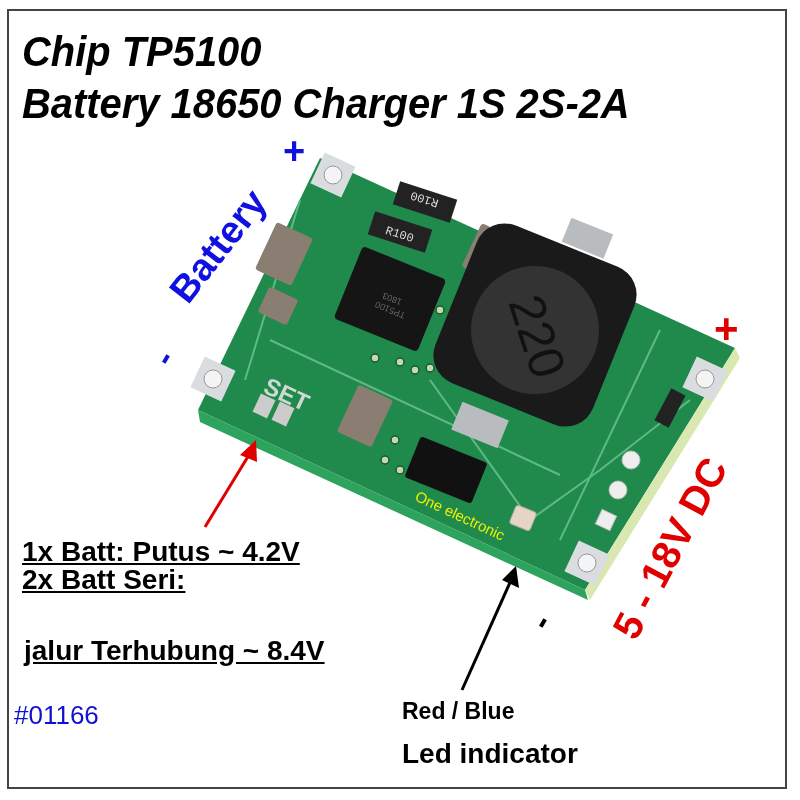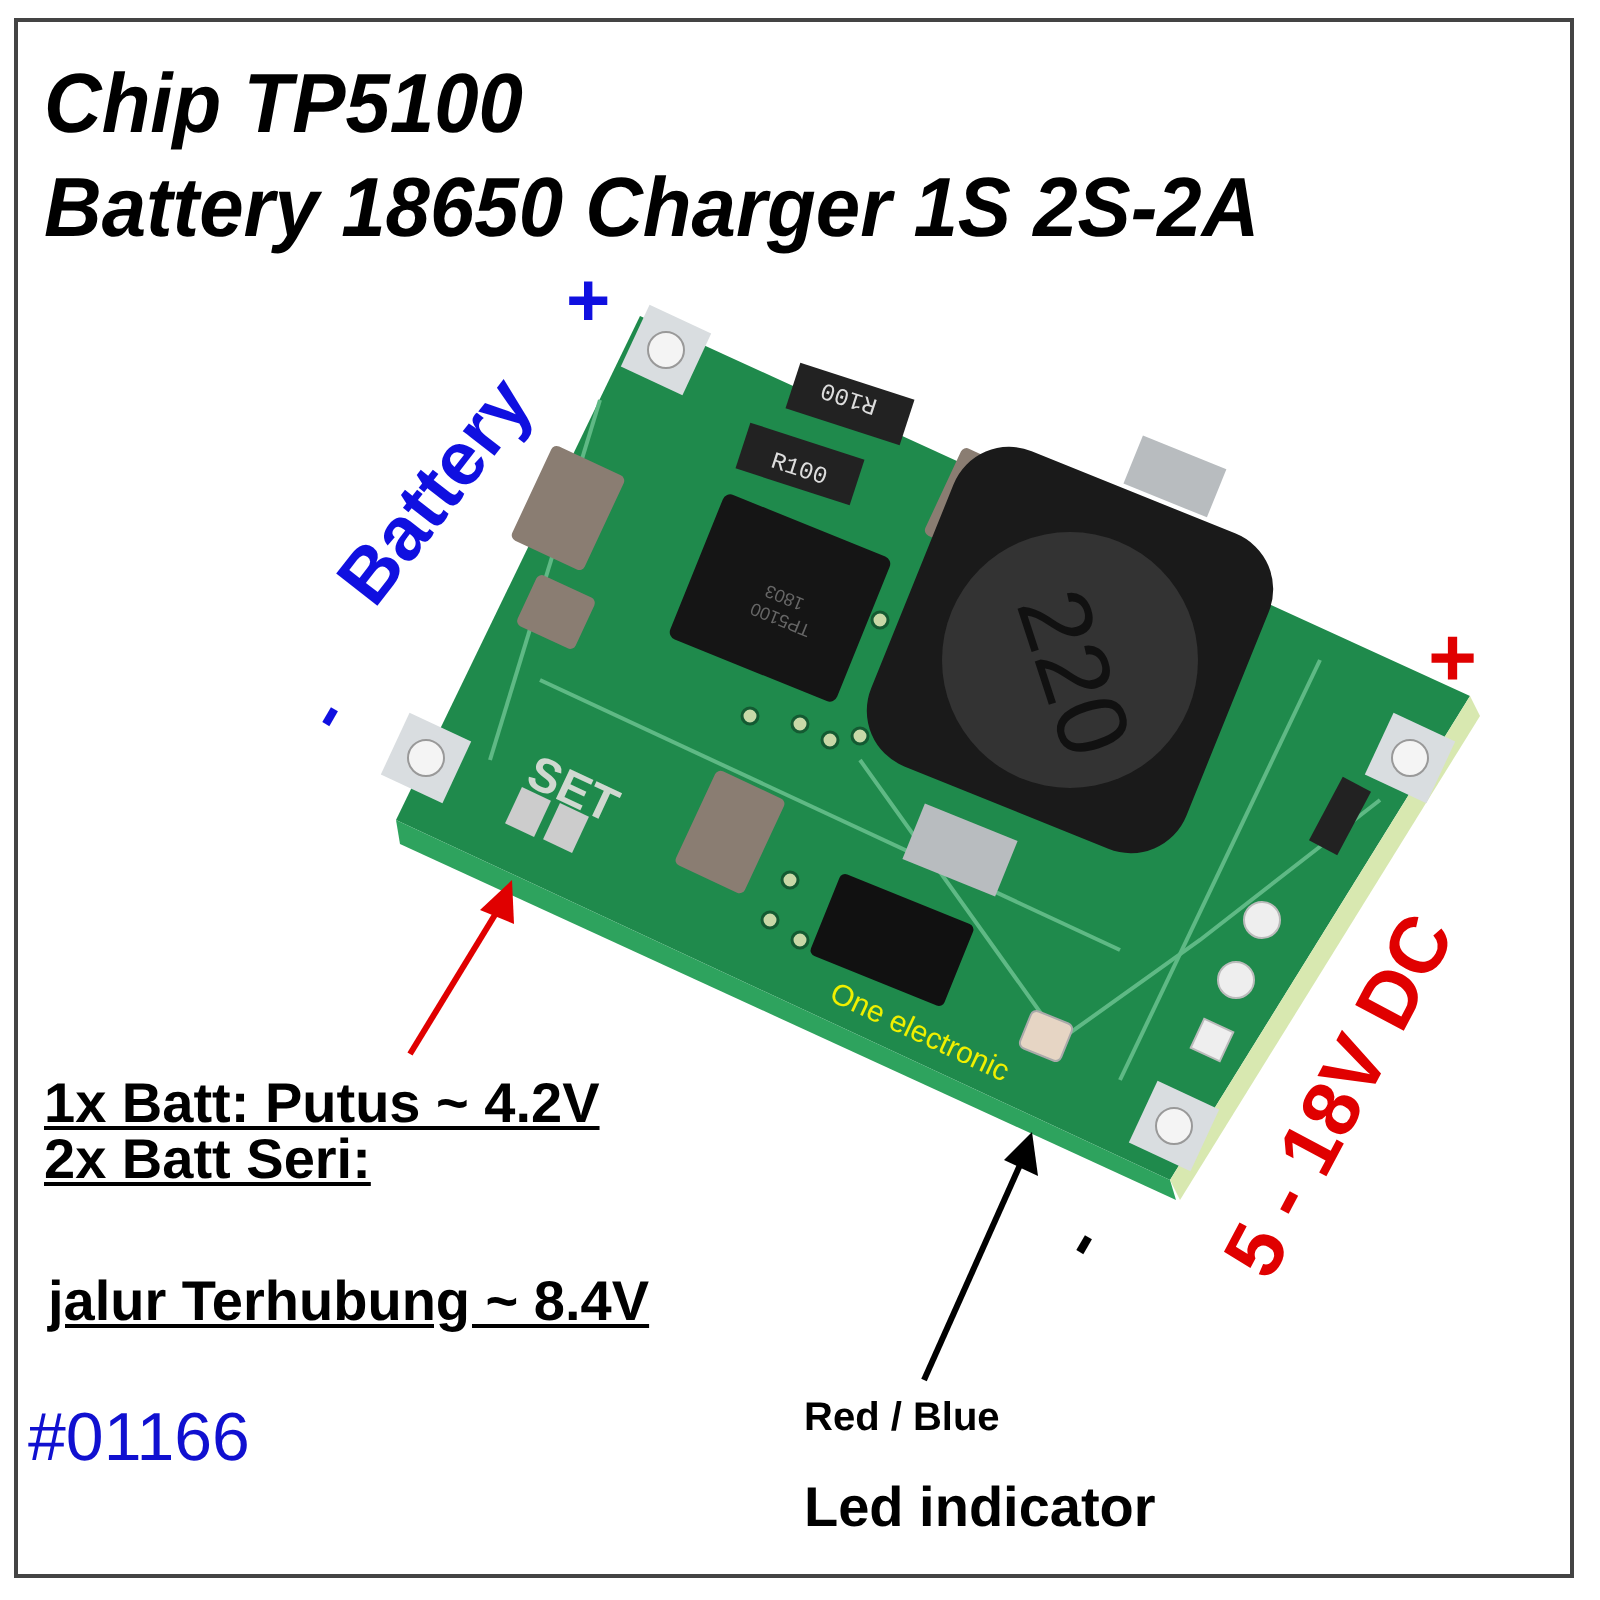--- a/index.html
+++ b/index.html
@@ -5,22 +5,22 @@
   html, body { margin:0; padding:0; background:#ffffff; }
   body { width:800px; height:800px; position:relative; overflow:hidden; font-family:"Liberation Sans", sans-serif; }
   .frame { position:absolute; left:7px; top:9px; width:780px; height:780px; border:2px solid #444; box-sizing:border-box; background:#fff; }
   .title { position:absolute; left:22px; font-weight:bold; font-style:italic; color:#000; font-size:42px; letter-spacing:0px; white-space:nowrap; transform:scaleX(0.95); transform-origin:left top; }
   .t1 { top:28px; }
   .t2 { top:80px; }
   .note { position:absolute; left:22px; font-weight:bold; color:#000; font-size:28px; white-space:nowrap;text-decoration:underline; }
   .n1 { top:536px; }
   .n2 { top:564px; }
   .n3 { top:635px; left:24px; }
-  .sku { position:absolute; left:14px; top:700px; font-size:34px; color:#1010d0; white-space:nowrap; }
-  .led1 { position:absolute; left:402px; top:698px; font-size:20px; font-weight:bold; color:#000; white-space:nowrap; }
+  .sku { position:absolute; left:14px; top:700px; font-size:26px; color:#1010d0; white-space:nowrap; }
+  .led1 { position:absolute; left:402px; top:698px; font-size:23px; font-weight:bold; color:#000; white-space:nowrap; }
   .led2 { position:absolute; left:402px; top:738px; font-size:28px; font-weight:bold; color:#000; white-space:nowrap;text-align:right; }
   .rot { position:absolute; font-weight:bold; white-space:nowrap; transform-origin:left bottom; }
   .battery-label { left:195px; top:268px; color:#1010e0; font-size:38px; transform:rotate(-52deg); }
   .plus-blue { position:absolute; left:283px; top:130px; color:#1010e0; font-size:38px; font-weight:bold; }
   .minus-blue { position:absolute; left:158px; top:338px; color:#1010e0; font-size:34px; font-weight:bold; transform:rotate(-60deg); }
   .dc-label { left:604px; top:625px; color:#e00000; font-size:40px; transform:rotate(-62deg); transform-origin:left top; }
   .plus-red { position:absolute; left:714px; top:305px; color:#e00000; font-size:42px; font-weight:bold; }
   .minus-black { position:absolute; left:535px; top:602px; color:#000; font-size:34px; font-weight:bold; transform:rotate(-60deg); }
   svg.pcb { position:absolute; left:0; top:0; }
 </style>

